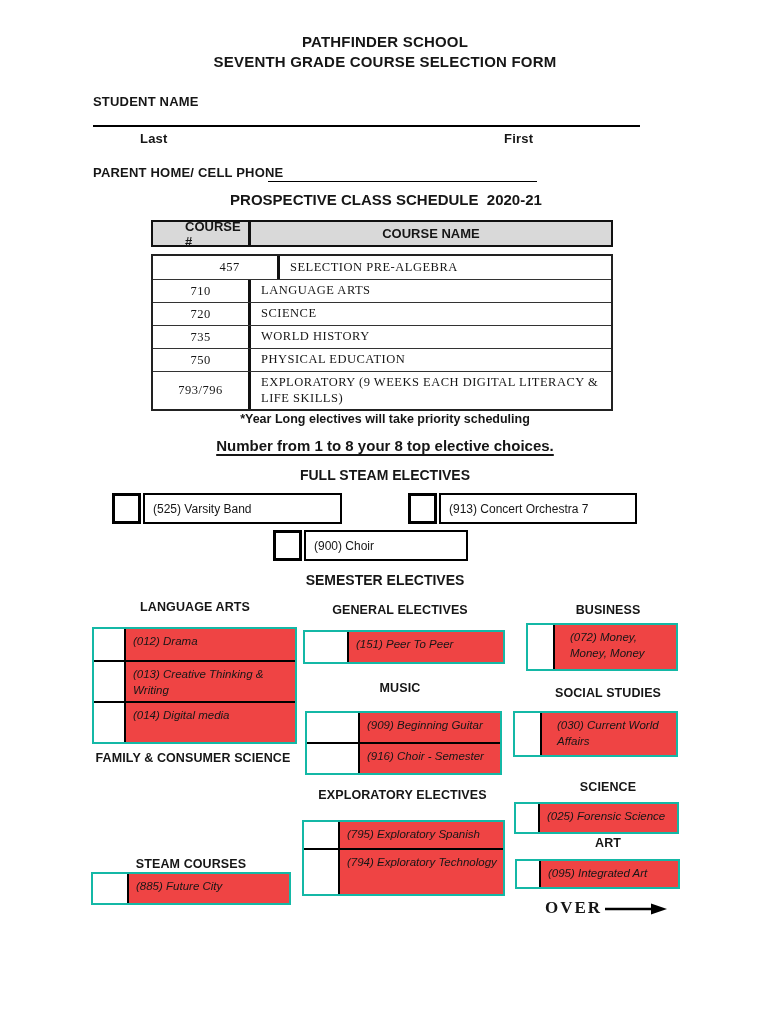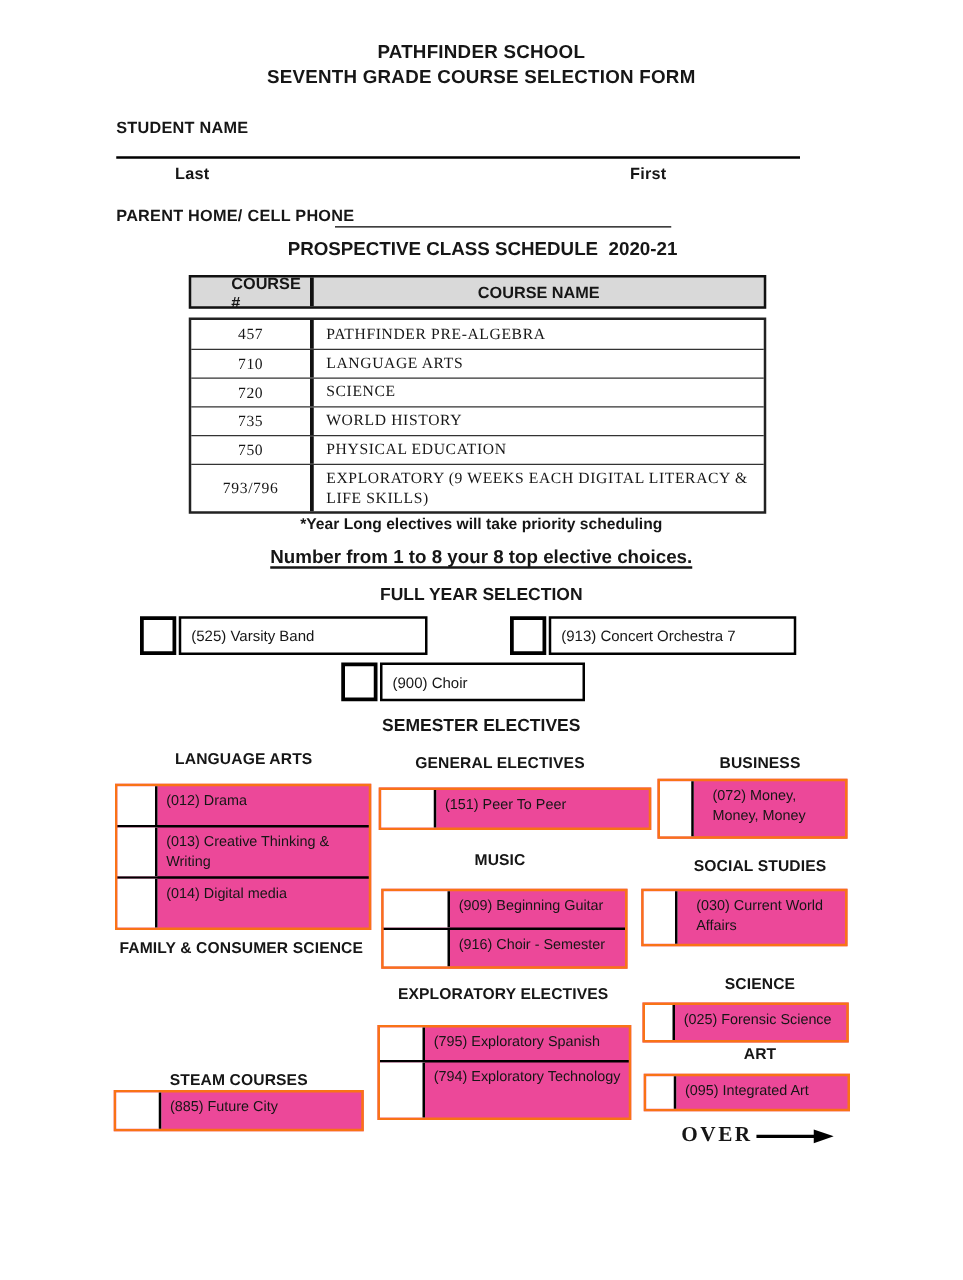--- a/index.html
+++ b/index.html
@@ -32,36 +32,36 @@
   .th-col1 { width: 98px; border-right: 3px solid #111; display: flex; align-items: center; justify-content: center; padding-left: 32px; }
   .th-col2 { flex: 1; display: flex; align-items: center; justify-content: center; }
 
   .tbl-body {
     left: 151px; top: 254px; width: 462px;
     border: 2px solid #222;
     font-family: "Liberation Serif", serif;
     font-size: 12.5px; letter-spacing: .5px;
   }
   .trow { display: flex; align-items: stretch; border-top: 1.5px solid #333; }
-  .trow:first-child { border-top: none; }
+  .trow:first-child { border-top: none; padding-left: 29px; }
   .td1 { width: 98px; border-right: 3px solid #111; display: flex; align-items: center; justify-content: center; }
   .td2 { flex: 1; display: flex; align-items: center; padding: 2px 8px 2px 10px; line-height: 1.25; }
   .h23 { height: 23px; } .h38 { height: 38px; }
 
   .note1 { left: 0; width: 100%; text-align: center; font-weight: bold; font-size: 12.5px; }
   .instruction { left: 0; width: 100%; text-align: center; font-weight: bold; font-size: 15px;
                  text-decoration: underline; text-decoration-thickness: 2px; text-underline-offset: 3px; }
   .group-head { left: 0; width: 100%; text-align: center; font-weight: bold; font-size: 14px; }
   .sec-head { position: absolute; font-weight: bold; font-size: 12.5px; text-align: center; letter-spacing: .1px; }
 
   .fy-item { position: absolute; display: flex; align-items: stretch; }
   .fy-square { width: 29px; border: 3px solid #000; margin-right: 2px; background: #fff; }
   .fy-rect { flex: 1; border: 2px solid #000; display: flex; align-items: center; padding-left: 8px; font-size: 12px; background: #fff; }
 
-  .ctab { position: absolute; border: 2px solid #f97316; background: #ec4899; }
+  .ctab { position: absolute; border: 2px solid #14b8a6; background: #ef4444; font-style: italic; }
   .crow { display: flex; align-items: stretch; border-bottom: 2px solid #000; }
   .crow:last-child { border-bottom: none; }
   .cbox { border-right: 2px solid #000; background: #fff; }
   .clab { flex: 1; padding: 4px 3px 2px 7px; font-size: 11.5px; line-height: 1.4; }
   .clab.ctr { padding-left: 15px; }
 
   .over-label { font-family: "Liberation Serif", serif; font-weight: bold; font-size: 17px; letter-spacing: 2px; }
 </style>
 </head>
 <body>
@@ -82,21 +82,21 @@
   <div class="abs sched-title pre" style="top:191px">PROSPECTIVE CLASS SCHEDULE  2020-21</div>
 
   <div class="abs tbl-header">
     <div class="th-col1">COURSE #</div>
     <div class="th-col2">COURSE NAME</div>
   </div>
 
   <div class="abs tbl-body">
     <div class="trow h23">
       <div class="td1">457</div>
-      <div class="td2">PATHFINDER PRE-ALGEBRA</div>
+      <div class="td2">SELECTION PRE-ALGEBRA</div>
     </div>
     <div class="trow h23">
       <div class="td1">710</div>
       <div class="td2">LANGUAGE ARTS</div>
     </div>
     <div class="trow h23">
       <div class="td1">720</div>
       <div class="td2">SCIENCE</div>
     </div>
     <div class="trow h23">
@@ -109,21 +109,21 @@
     </div>
     <div class="trow h38">
       <div class="td1">793/796</div>
       <div class="td2">EXPLORATORY (9 WEEKS EACH DIGITAL LITERACY &amp; LIFE SKILLS)</div>
     </div>
   </div>
 
   <div class="abs note1" style="top:412px">*Year Long electives will take priority scheduling</div>
   <div class="abs instruction" style="top:437px">Number from 1 to 8 your 8 top elective choices.</div>
 
-  <div class="abs group-head" style="top:467px">FULL YEAR SELECTION</div>
+  <div class="abs group-head" style="top:467px">FULL STEAM ELECTIVES</div>
 
   <div class="fy-item" style="left:112px; top:493px; width:230px; height:31px">
     <div class="fy-square"></div>
     <div class="fy-rect">(525) Varsity Band</div>
   </div>
   <div class="fy-item" style="left:408px; top:493px; width:229px; height:31px">
     <div class="fy-square"></div>
     <div class="fy-rect">(913) Concert Orchestra 7</div>
   </div>
   <div class="fy-item" style="left:273px; top:530px; width:195px; height:31px">
@@ -153,21 +153,21 @@
 
   <div class="sec-head" style="left:91px; top:857px; width:200px">STEAM COURSES</div>
   <div class="ctab" style="left:91px; top:872px; width:200px">
     <div class="crow" style="height:29px">
       <div class="cbox" style="width:36px"></div>
       <div class="clab">(885) Future City</div>
     </div>
   </div>
 
   <div class="sec-head" style="left:300px; top:603px; width:200px">GENERAL ELECTIVES</div>
-  <div class="ctab" style="left:303px; top:630px; width:218px">
+  <div class="ctab" style="left:303px; top:630px; width:202px">
     <div class="crow" style="height:30px">
       <div class="cbox" style="width:44px"></div>
       <div class="clab">(151) Peer To Peer</div>
     </div>
   </div>
 
   <div class="sec-head" style="left:300px; top:681px; width:200px">MUSIC</div>
   <div class="ctab" style="left:305px; top:711px; width:197px">
     <div class="crow" style="height:31px">
       <div class="cbox" style="width:53px"></div>

